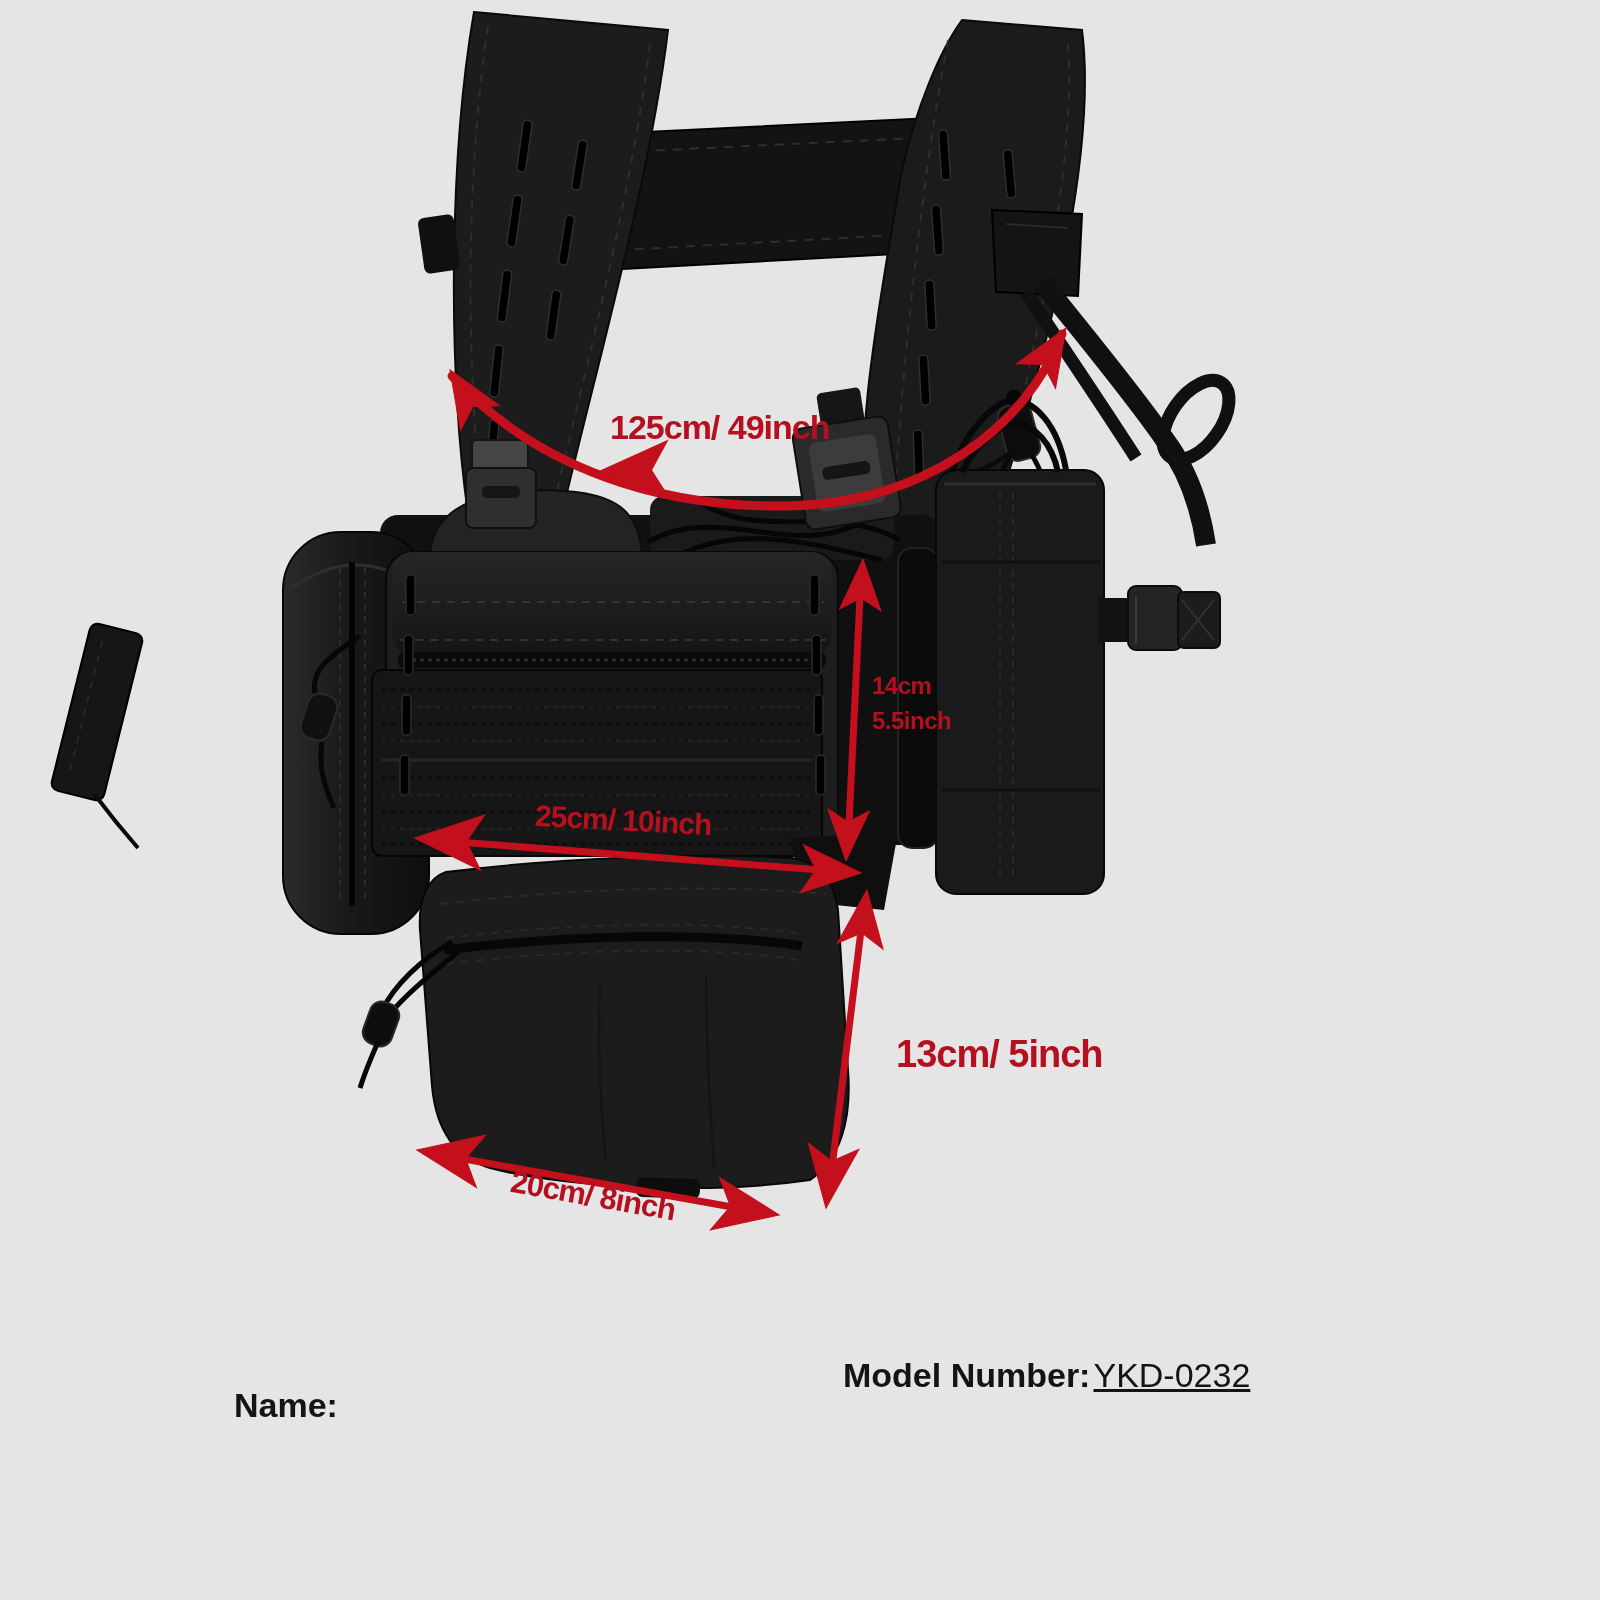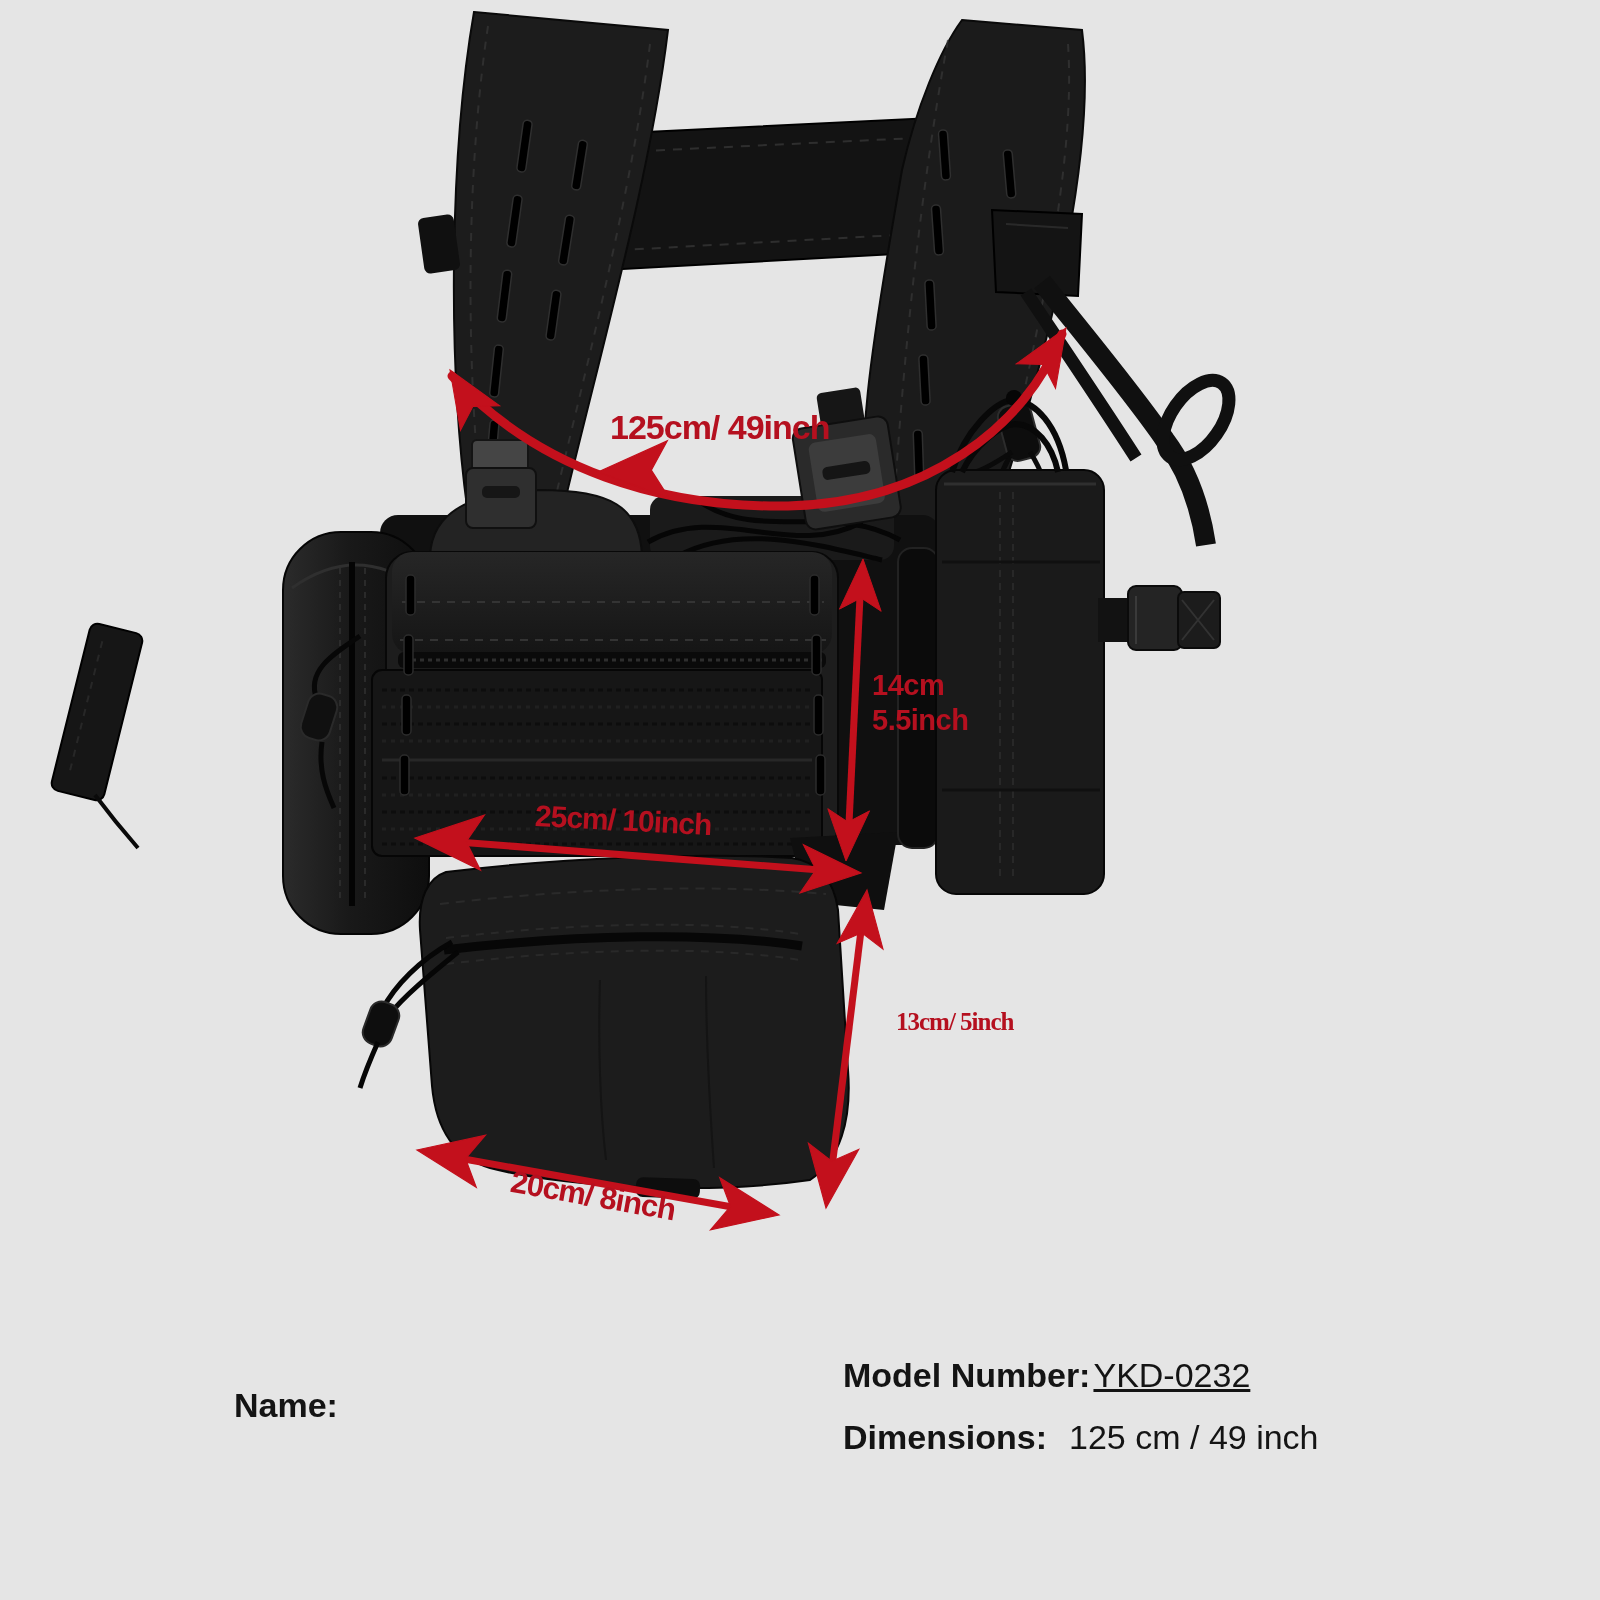--- a/index.html
+++ b/index.html
@@ -12,23 +12,23 @@
   }
   .vest-art{position:absolute;left:0;top:0;}
   .dim{
     position:absolute;
     color:#b5101f;
     font-weight:bold;
     white-space:nowrap;
     letter-spacing:-1px;
   }
   #ann-chest{left:610px;top:408px;font-size:34px;}
-  #ann-rig-height{left:872px;top:668px;font-size:29px;line-height:35px;letter-spacing:-0.5px;}
+  #ann-rig-height{left:872px;top:668px;font-size:24px;line-height:35px;letter-spacing:-0.5px;}
   #ann-rig-width{left:536px;top:799px;font-size:30px;transform:rotate(3deg);transform-origin:left top;}
-  #ann-dangler-height{left:896px;top:1008px;font-size:25px;font-family:Liberation Serif, serif;}
+  #ann-dangler-height{left:896px;top:1033px;font-size:38px;}
   #ann-dangler-width{left:514px;top:1164px;font-size:31px;transform:rotate(10deg);transform-origin:left top;}
 
   .spec-col{position:absolute;display:flex;flex-direction:column;color:#141414;}
   #spec-left{left:196px;top:1386px;gap:20px;margin-left:38px;}
   #spec-right{left:843px;top:1356px;gap:24px;text-align:center;}
   .spec-row{display:flex;align-items:baseline;font-size:34px;line-height:38px;white-space:nowrap;}
   .spec-label{font-weight:bold;}
   .gap-lg{margin-left:22px;}
   .gap-md{margin-left:16px;}
   .gap-none{margin-left:3px;text-decoration:underline;}
@@ -263,19 +263,15 @@
     <div class="spec-row">
       <span class="spec-label">Name:</span>
     </div>
   </div>
 
   <div class="spec-col" id="spec-right">
     <div class="spec-row">
       <span class="spec-label">Model Number:</span>
       <span class="gap-none">YKD-0232</span>
     </div>
-    <div class="spec-row">
-      <span class="spec-label">Dimensions:</span>
-      <span class="gap-lg">125 cm / 49 inch</span>
-    </div>
   </div>
 
 </div>
 
 </body></html>

